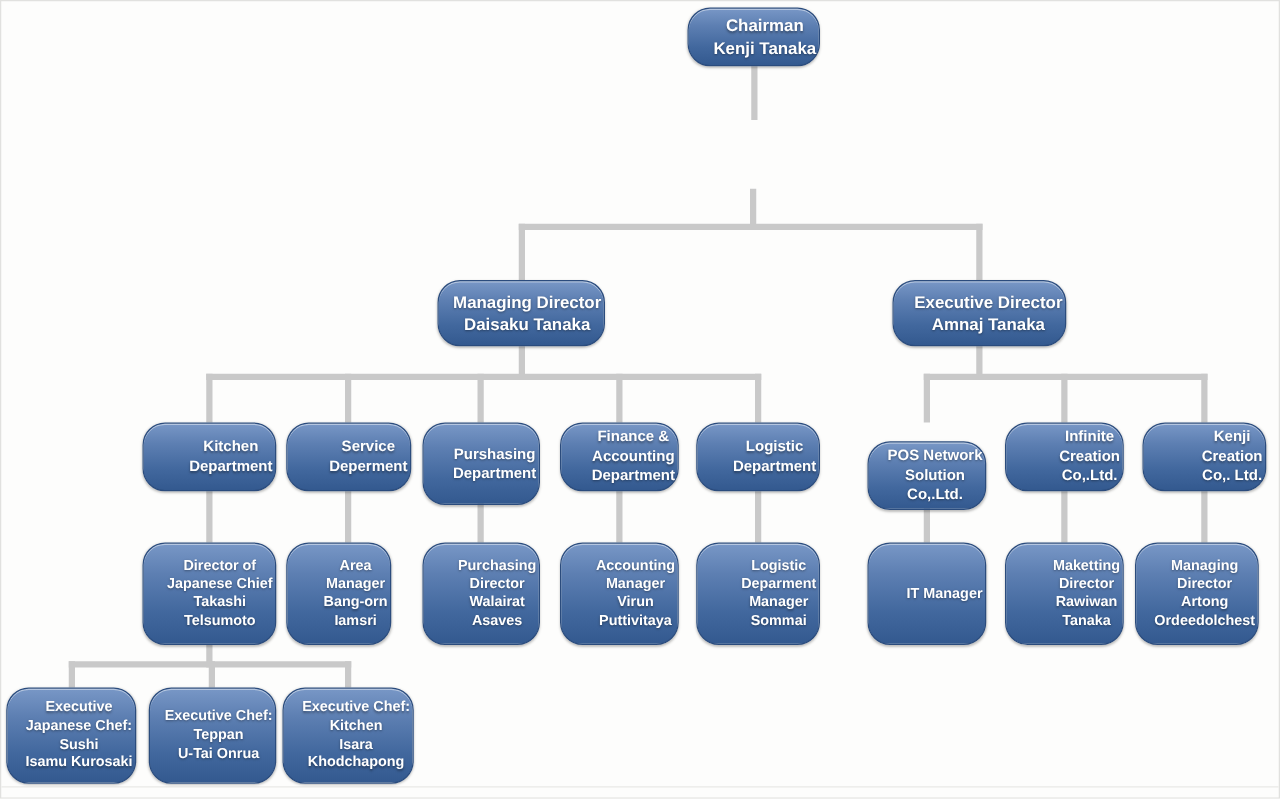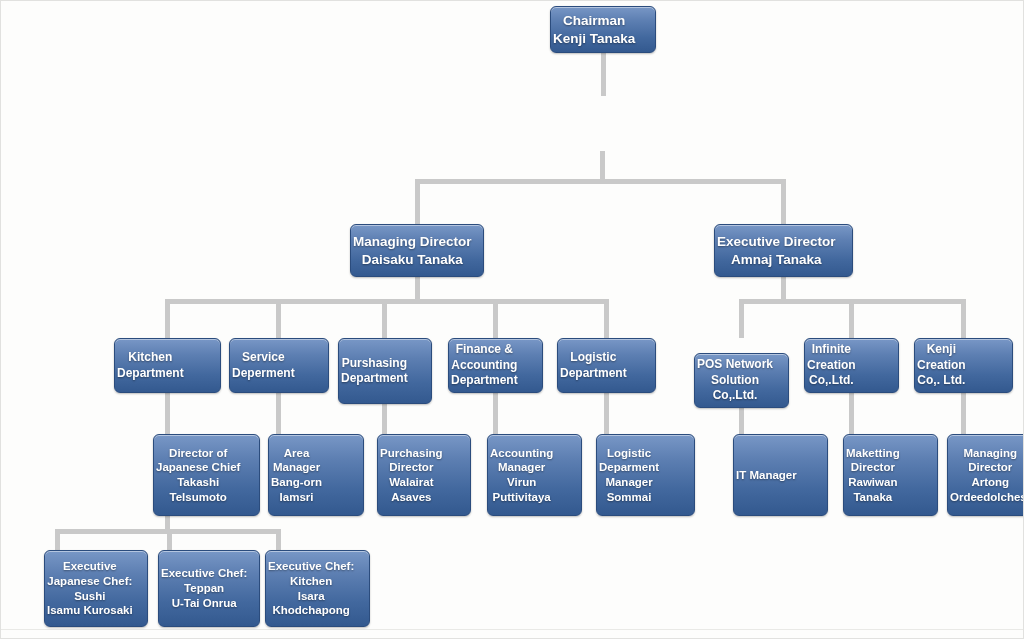--- a/index.html
+++ b/index.html
@@ -27,38 +27,38 @@
     position: absolute;
     background: #c9c9c9;
     z-index: 1;
   }
   .node {
     position: absolute;
     z-index: 2;
     box-sizing: border-box;
     display: flex;
     align-items: center;
-    justify-content: flex-start;
+    justify-content: flex-end;
     text-align: center;
     color: #ffffff;
     font-weight: bold;
     border: 1px solid #2b4c7d;
-    border-radius: 6px;
+    border-radius: 18px;
     background: linear-gradient(to bottom, #7897c6 0%, #5d7fb2 30%, #42689e 68%, #33598f 100%);
     box-shadow: inset 0 1px 0 rgba(255,255,255,0.45), 0 1px 2px rgba(0,0,0,0.25);
     text-shadow: 0 1px 2px rgba(0,0,0,0.4);
   }
   .node-label {
     white-space: pre-line;
     line-height: 1.28;
     padding: 1px 2px;
   }
   .lvl-top  { font-size: 13.5px; }
   .lvl-mid  { font-size: 12px;   }
-  .lvl-low  { font-size: 11.5px; margin-left: 39px; }
+  .lvl-low  { font-size: 11.5px; }
 </style>
 </head>
 <body>
 
 <div class="canvas">
 
   <div class="conn" style="left:600px;top:52px;width:5px;height:43px"></div>
   <div class="conn" style="left:599px;top:150px;width:5px;height:33px"></div>
   <div class="conn" style="left:414px;top:178px;width:371px;height:5px"></div>
   <div class="conn" style="left:414px;top:178px;width:5px;height:45px"></div>
@@ -145,21 +145,21 @@
 Creation
 Co,. Ltd.</span>
   </div>
 
   <div class="node lvl-low" style="left:113px;top:433px;width:107px;height:82px">
     <span class="node-label">Director of
 Japanese Chief
 Takashi
 Telsumoto</span>
   </div>
-  <div class="node lvl-low" style="left:228px;top:433px;width:96px;height:82px">
+  <div class="node lvl-low" style="left:228px;top:433px;width:84px;height:82px">
     <span class="node-label">Area
 Manager
 Bang-orn
 Iamsri</span>
   </div>
   <div class="node lvl-low" style="left:337px;top:433px;width:94px;height:82px">
     <span class="node-label">Purchasing
 Director
 Walairat
 Asaves</span>

